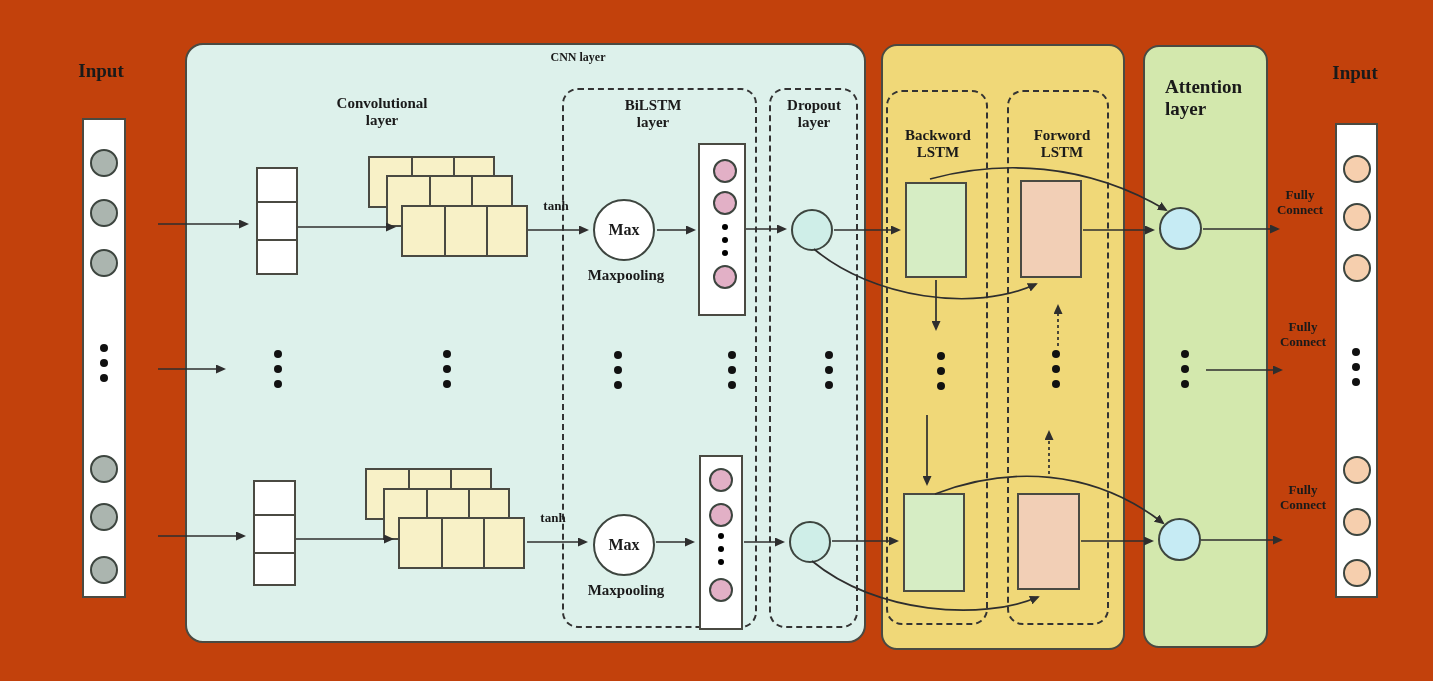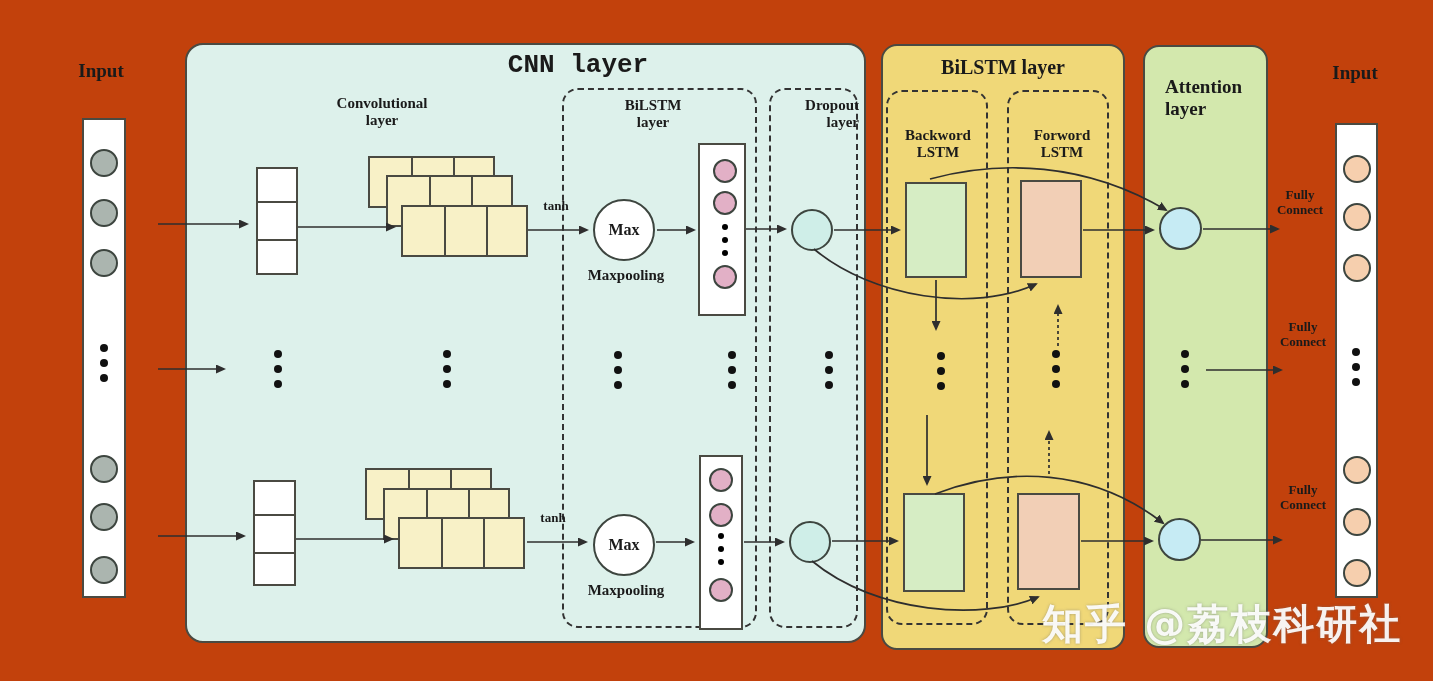--- a/index.html
+++ b/index.html
@@ -212,43 +212,42 @@
       <line x1="927" y1="415" x2="927" y2="484" marker-end="url(#ah)"></line>
 
       <line x1="1058" y1="346" x2="1058" y2="306" stroke-dasharray="3 3" marker-end="url(#ah)"></line>
       <line x1="1049" y1="474" x2="1049" y2="432" stroke-dasharray="3 3" marker-end="url(#ah)"></line>
     </g>
   </svg>
 
   <div class="lbl text" style="left:70px;top:60px;width:62px;font-size:19px;">Input</div>
   <div class="lbl text" style="left:1318px;top:62px;width:74px;font-size:19px;">Input</div>
 
-  <div class="lbl text" style="left:185px;top:51px;width:786px;font-size:26px;font-family:Liberation Mono, monospace;">CNN layer</div>
+  <div class="lbl text" style="left:185px;top:51px;width:786px;font-size:12px;">CNN layer</div>
   <div class="lbl text" style="left:327px;top:95px;width:110px;font-size:15px;">
     <div>Convolutional</div>
     <div>layer</div>
   </div>
   <div class="lbl text" style="left:603px;top:97px;width:100px;font-size:15px;">
     <div>BiLSTM</div>
     <div>layer</div>
   </div>
-  <div class="lbl text" style="left:769px;top:97px;width:90px;font-size:15px;text-align:right;">
+  <div class="lbl text" style="left:769px;top:97px;width:90px;font-size:15px;">
     <div>Dropout</div>
     <div>layer</div>
   </div>
 
   <div class="lbl text" style="left:536px;top:199px;width:40px;font-size:13px;">tanh</div>
   <div class="lbl text" style="left:533px;top:511px;width:40px;font-size:13px;">tanh</div>
 
   <div class="lbl text" style="left:593px;top:221px;width:62px;font-size:16px;">Max</div>
   <div class="lbl text" style="left:593px;top:536px;width:62px;font-size:16px;">Max</div>
   <div class="lbl text" style="left:576px;top:267px;width:100px;font-size:15px;">Maxpooling</div>
   <div class="lbl text" style="left:576px;top:582px;width:100px;font-size:15px;">Maxpooling</div>
 
-  <div class="lbl text" style="left:881px;top:56px;width:244px;font-size:20px;">BiLSTM layer</div>
   <div class="lbl text" style="left:888px;top:127px;width:100px;font-size:15px;">
     <div>Backword</div>
     <div>LSTM</div>
   </div>
   <div class="lbl text" style="left:1012px;top:127px;width:100px;font-size:15px;">
     <div>Forword</div>
     <div>LSTM</div>
   </div>
 
   <div class="lbl text" style="left:1165px;top:76px;width:100px;font-size:19px;text-align:left;">
@@ -262,15 +261,14 @@
   </div>
   <div class="lbl text" style="left:1270px;top:320px;width:66px;font-size:13px;">
     <div>Fully</div>
     <div>Connect</div>
   </div>
   <div class="lbl text" style="left:1270px;top:483px;width:66px;font-size:13px;">
     <div>Fully</div>
     <div>Connect</div>
   </div>
 
-  <div id="watermark">知乎 @荔枝科研社</div>
 
 </div>
 
 </body></html>

